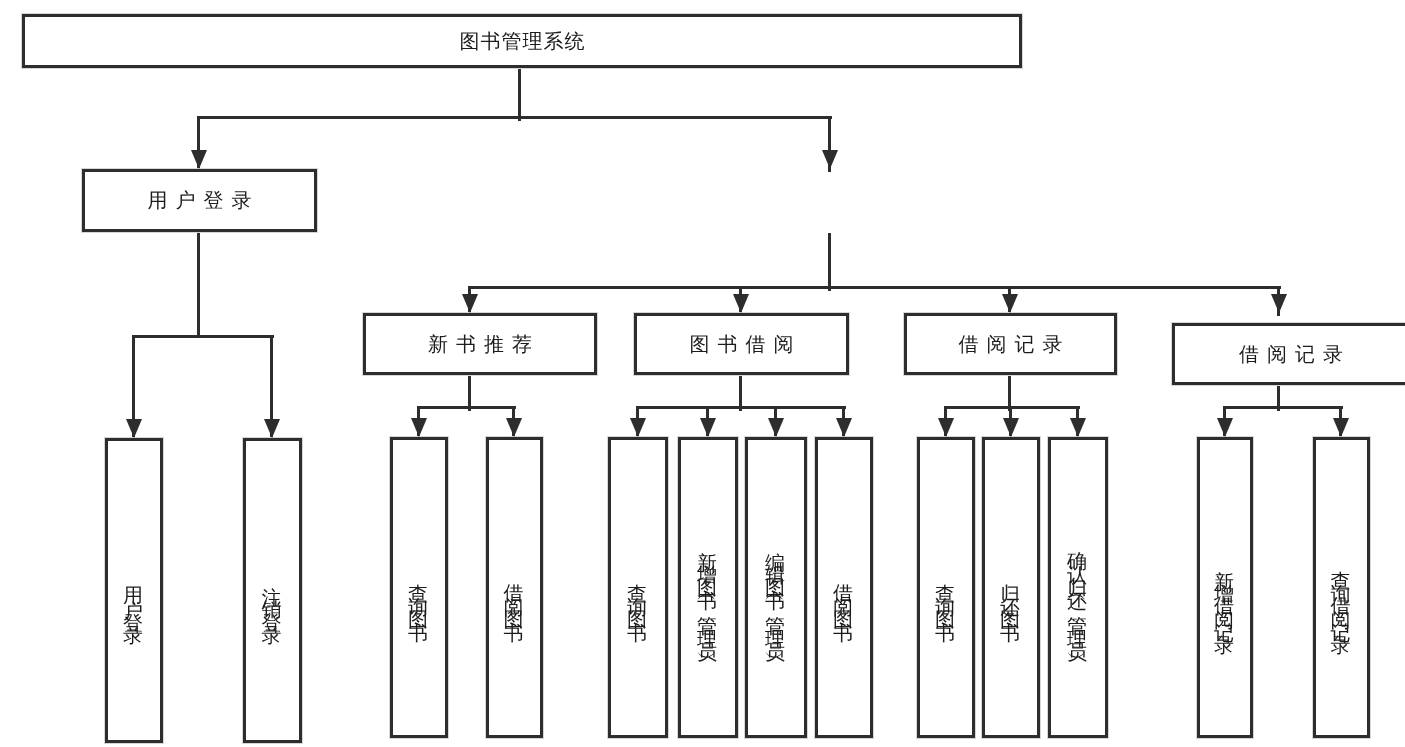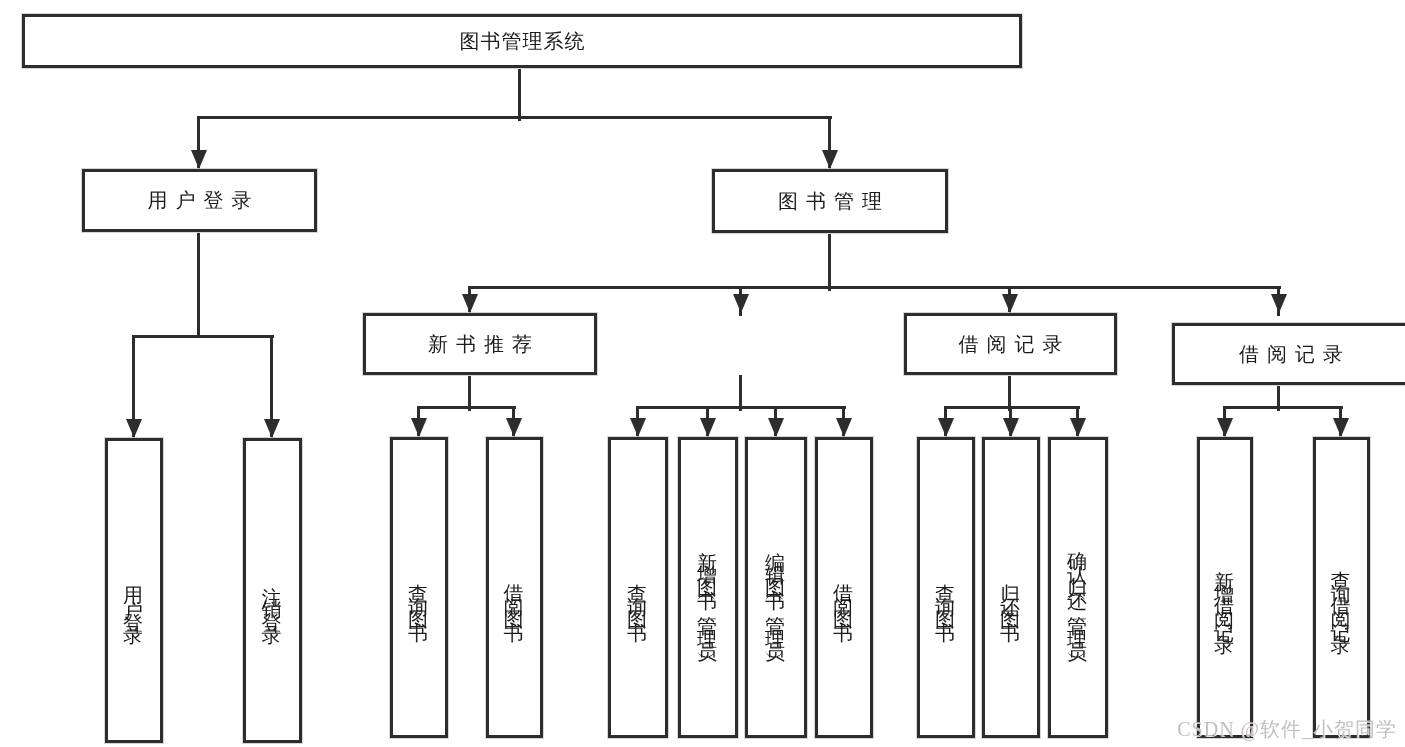--- a/index.html
+++ b/index.html
@@ -1,18 +1,18 @@
 <!DOCTYPE html>
 <html><head>
 <meta charset="utf-8">
 <style>
   html,body{margin:0;padding:0;background:#fff;}
   .canvas{
     position:relative;width:1405px;height:747px;background:#ffffff;
-    font-family:Liberation Serif, serif;overflow:hidden;
+    font-family:Liberation Sans, sans-serif;overflow:hidden;
   }
   .box{
     position:absolute;box-sizing:border-box;background:#ffffff;
     border:3px solid #2d2d2d;box-shadow:0 0 0 1px #d6d6d6;
     display:flex;align-items:center;justify-content:center;
     color:#1c1c1c;z-index:2;
   }
   .hbox span{
     font-size:20px;letter-spacing:8px;margin-right:-8px;white-space:nowrap;
   }
@@ -38,26 +38,26 @@
 
 <div class="canvas">
 
   <div class="box hbox root" style="left:22px;top:14px;width:1000px;height:54px">
     <span>图书管理系统</span>
   </div>
 
   <div class="box hbox" style="left:82px;top:169px;width:235px;height:63px">
     <span>用户登录</span>
   </div>
-  <div class="box hbox" style="left:712px;top:169px;width:236px;height:64px">
-    <span>图书管理</span>
-  </div>
 
   <div class="box hbox" style="left:363px;top:313px;width:234px;height:62px">
     <span>新书推荐</span>
+  </div>
+  <div class="box hbox" style="left:634px;top:313px;width:215px;height:62px">
+    <span>图书借阅</span>
   </div>
   <div class="box hbox" style="left:904px;top:313px;width:213px;height:62px">
     <span>借阅记录</span>
   </div>
   <div class="box hbox" style="left:1172px;top:323px;width:238px;height:62px">
     <span>借阅记录</span>
   </div>
 
   <div class="box vbox" style="left:105px;top:438px;width:58px;height:305px">
     <span>用户登录</span>
@@ -96,21 +96,20 @@
     <span>确认归还（管理员）</span>
   </div>
 
   <div class="box vbox" style="left:1197px;top:437px;width:56px;height:301px">
     <span>新增借阅记录</span>
   </div>
   <div class="box vbox" style="left:1313px;top:437px;width:57px;height:301px">
     <span>查询借阅记录</span>
   </div>
 
-  <div class="watermark">CSDN @软件_小贺同学</div>
 <div class="cline" style="left: 518px; top: 68px; width: 3px; height: 53px;"></div>
     <div class="cline" style="left: 197px; top: 118px; width: 3px; height: 54px;"></div>
     <div class="cline" style="left: 828px; top: 118px; width: 3px; height: 54px;"></div>
     <div class="cline" style="left: 197px; top: 232px; width: 3px; height: 105px;"></div>
     <div class="cline" style="left: 132px; top: 337px; width: 3px; height: 104px;"></div>
     <div class="cline" style="left: 270px; top: 337px; width: 3px; height: 104px;"></div>
     <div class="cline" style="left: 828px; top: 233px; width: 3px; height: 58px;"></div>
     <div class="cline" style="left: 468px; top: 288px; width: 3px; height: 28px;"></div>
     <div class="cline" style="left: 739px; top: 288px; width: 3px; height: 28px;"></div>
     <div class="cline" style="left: 1008px; top: 288px; width: 3px; height: 28px;"></div>

